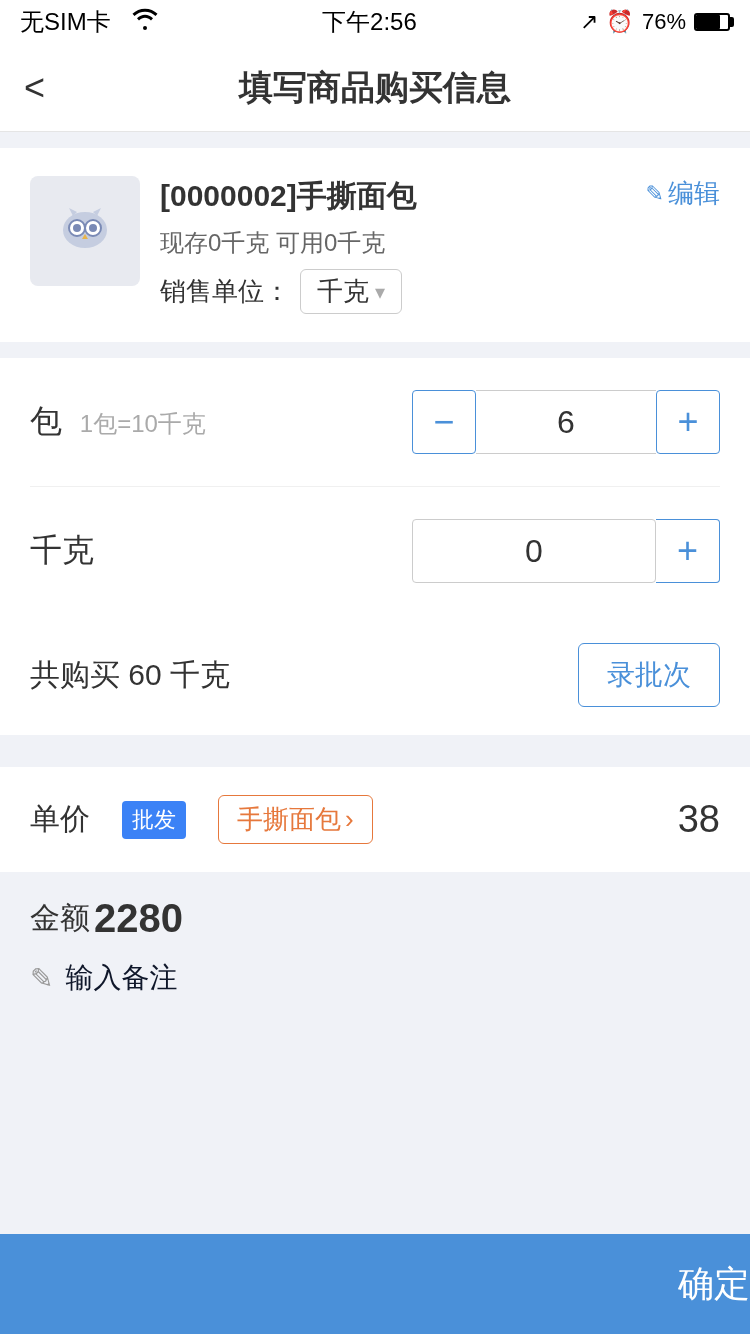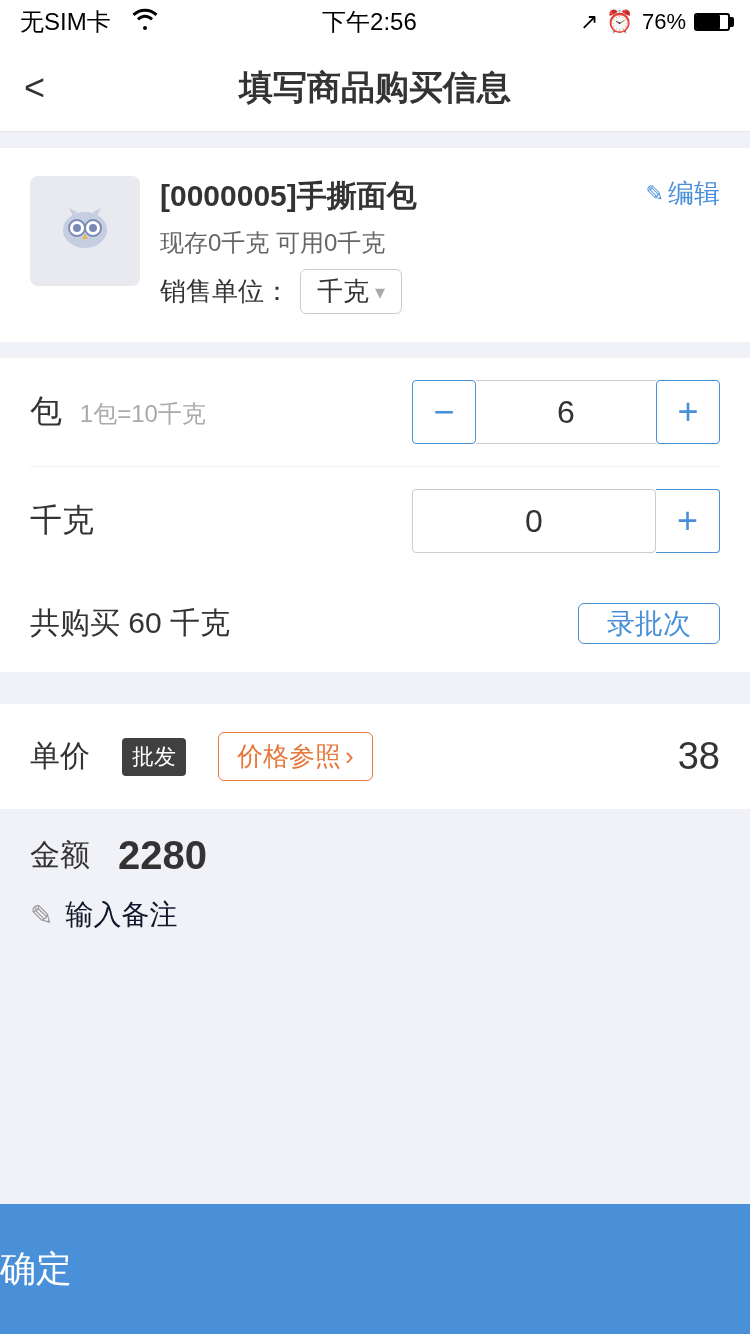--- a/index.html
+++ b/index.html
@@ -115,21 +115,21 @@
 
     
     .input-section {
       background: #fff;
       padding: 0 30px;
     }
     .input-row {
       display: flex;
       align-items: center;
       justify-content: space-between;
-      padding: 22px 0;
+      padding: 32px 0;
       border-bottom: 1px solid #f0f0f0;
     }
     .input-row:last-child {
       border-bottom: none;
     }
     .input-label {
       font-size: 32px; color: #333;
     }
     .input-hint {
       font-size: 24px; color: #aaa; margin-left: 10px;
@@ -170,52 +170,53 @@
     .qty-btn-right {
       border-radius: 4px;
     }
 
     
     .summary-section {
       background: #fff;
       margin-top: 0;
       padding: 28px 30px;
       display: flex;
+      align-items: center;
       justify-content: space-between;
     }
     .summary-text {
       font-size: 30px; color: #333;
     }
     .batch-btn {
       border: 1px solid #4a90d9;
       border-radius: 6px;
       color: #4a90d9;
       font-size: 28px;
-      padding: 0 28px;
+      padding: 12px 28px;
       background: #fff;
       cursor: pointer;
     }
 
     
     .price-section {
       background: #fff;
       margin-top: 16px;
       padding: 28px 30px;
     }
     .price-row {
       display: flex; align-items: center; justify-content: space-between;
     }
     .price-label-area {
       display: flex; align-items: center; gap: 32px;
     }
     .price-label {
       font-size: 30px; color: #333;
     }
     .price-tag {
-      background: #404040;
+      background: #3b82f6;
       color: #fff;
       font-size: 22px;
       padding: 4px 10px;
       border-radius: 4px;
     }
     .price-ref-btn {
       border: 1.5px solid #e6783c;
       border-radius: 6px;
       color: #e6783c;
       font-size: 26px;
@@ -227,21 +228,21 @@
     .price-value {
       font-size: 38px; color: #333; font-weight: 500;
     }
 
     
     .amount-section {
       background: #f0f2f7;
       padding: 24px 30px 0 30px;
     }
     .amount-row {
-      display: flex; align-items: center; gap: 28px;
+      display: flex; align-items: center; gap: 4px;
     }
     .amount-label {
       font-size: 30px; color: #333;
     }
     .amount-value {
       font-size: 40px; color: #333; font-weight: 600;
     }
     .remark-row {
       display: flex; align-items: center; gap: 12px;
       margin-top: 18px; padding-bottom: 20px;
@@ -252,23 +253,23 @@
     
     .bottom-space {
       height: 300px; background: #f0f2f7;
     }
 
     
     .confirm-bar {
       position: fixed;
       bottom: 0; left: 0;
       width: 750px;
-      height: 130px;
+      height: 100px;
       background: #4a90d9;
-      display: flex; align-items: center; justify-content: flex-start;
+      display: flex; align-items: center; justify-content: flex-end;
       cursor: pointer;
     }
     .confirm-label {
       font-size: 36px; color: #fff; font-weight: 500;
     }
   </style>
 </head>
 <body>
 
 <div class="status-bar">
@@ -313,21 +314,21 @@
         <circle cx="38" cy="26" r="4" fill="#7a8ab5"></circle>
 
         <polygon points="30,32 27,37 33,37" fill="#e8b44a"></polygon>
 
         <polygon points="18,14 14,6 22,10" fill="#c5cde0"></polygon>
         <polygon points="42,14 46,6 38,10" fill="#c5cde0"></polygon>
       </svg>
     </span>
   </div>
   <div class="product-info">
-    <div class="product-name">[0000005]手撕面包</div>
+    <div class="product-name">[0000002]手撕面包</div>
     <div class="product-stock">现存0千克  可用0千克</div>
     <div class="product-unit-row">
       <span>销售单位：</span>
       <div class="unit-selector">
         <span>千克</span>
         <span style="font-size:20px;color:#aaa;">▾</span>
       </div>
     </div>
   </div>
   <div class="product-actions">
@@ -371,21 +372,21 @@
 </div>
 
 <div class="section-divider"></div>
 
 <div class="price-section">
   <div class="price-row">
     <div class="price-label-area">
       <span class="price-label">单价</span>
       <span class="price-tag">批发</span>
       <button class="price-ref-btn">
-        <span>价格参照</span>
+        <span>手撕面包</span>
         <span>›</span>
       </button>
     </div>
     <span class="price-value">38</span>
   </div>
 </div>
 
 <div class="amount-section">
   <div class="amount-row">
     <span class="amount-label">金额</span>

